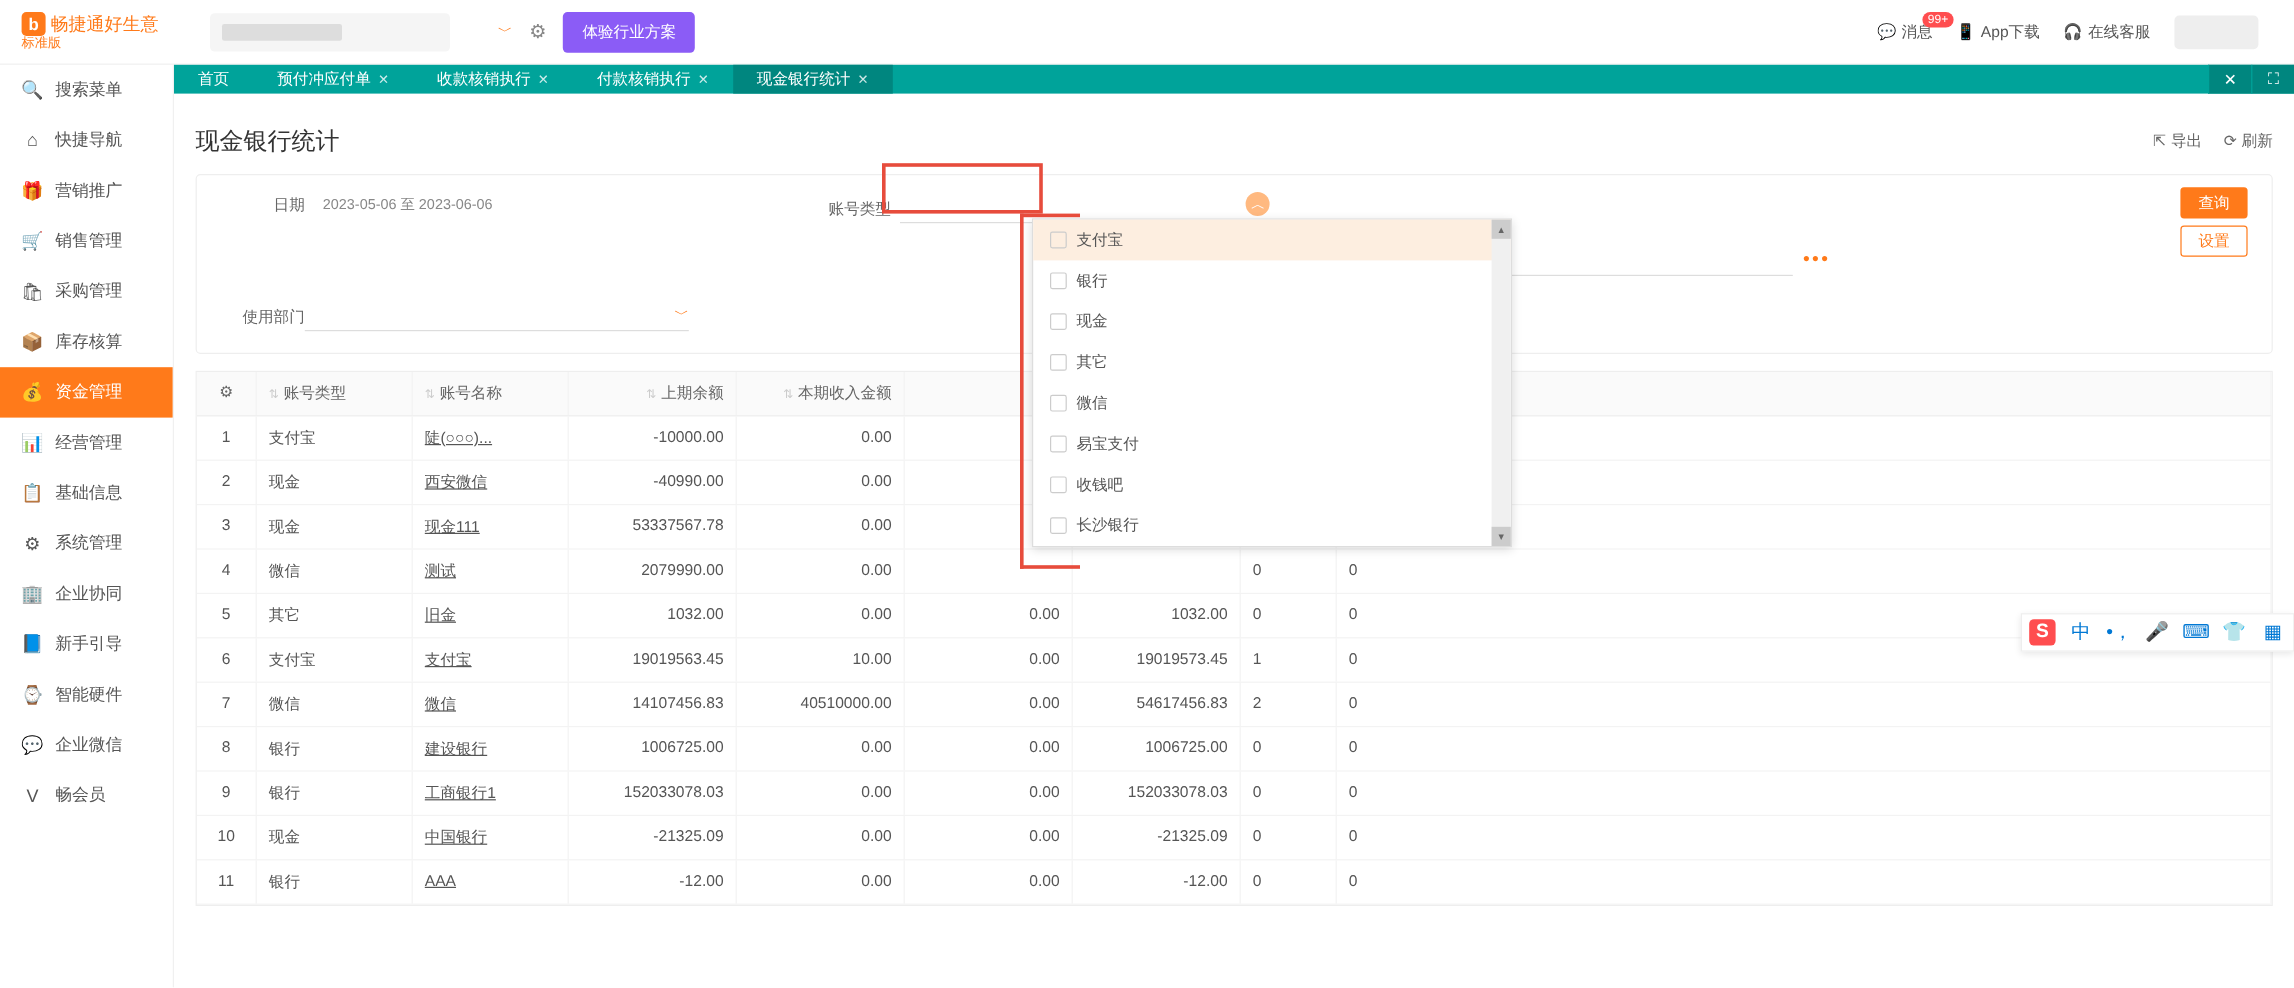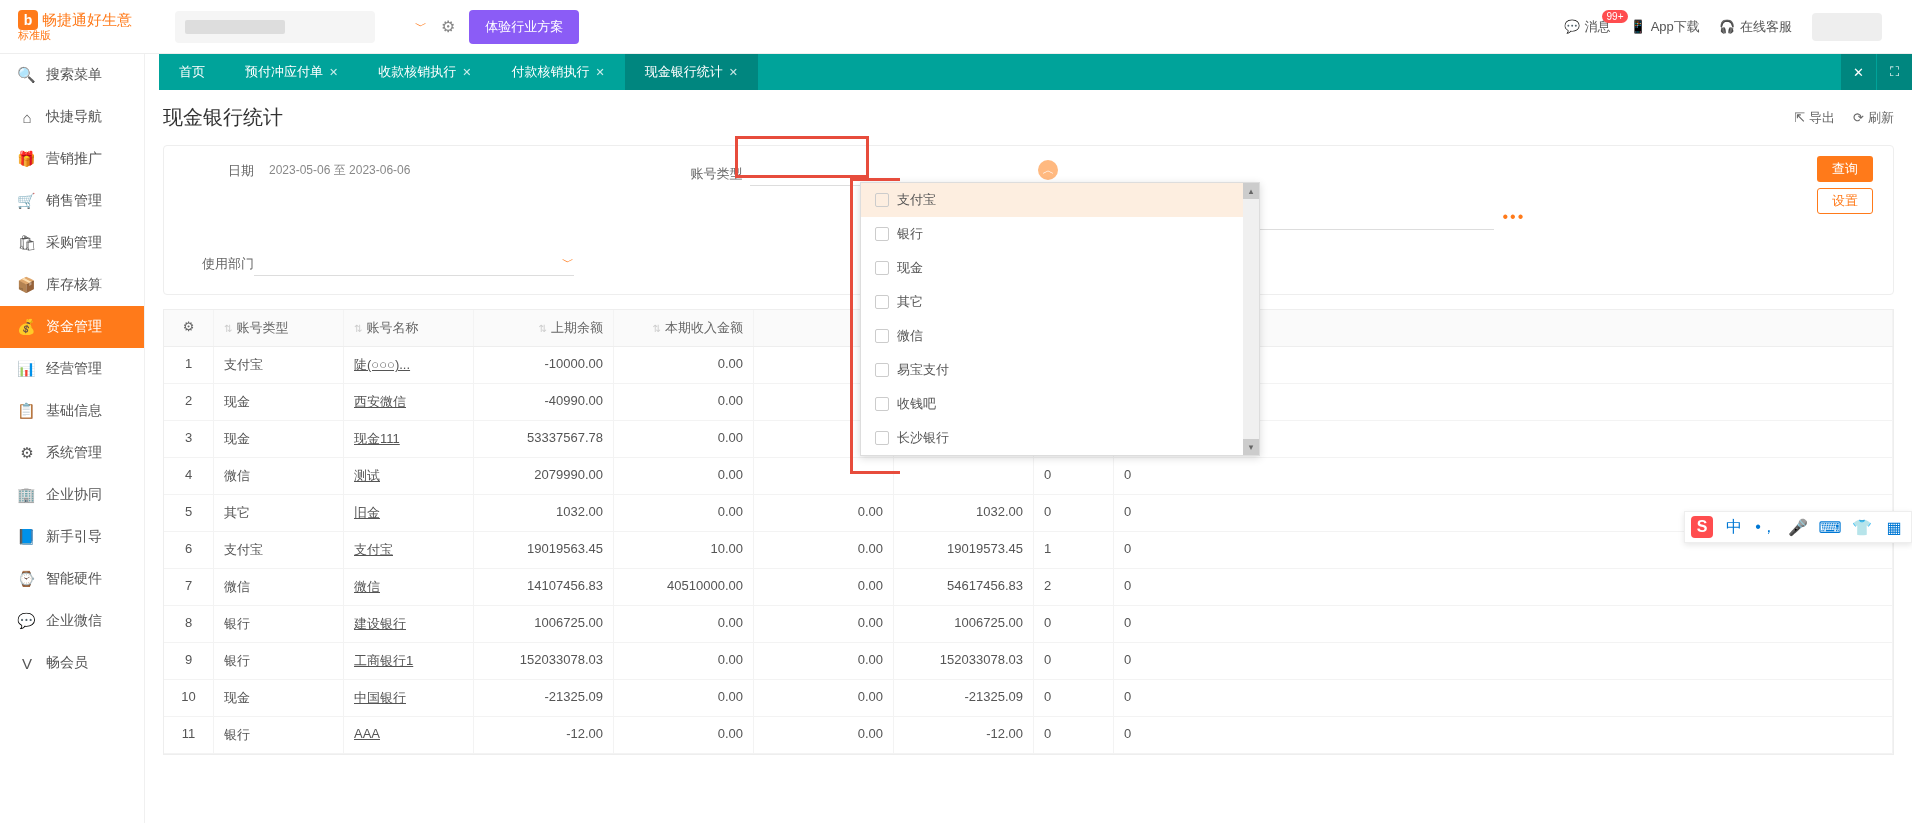--- a/index.html
+++ b/index.html
@@ -21,21 +21,21 @@
 .badge-99 { position: absolute; top: -8px; right: -18px; background: #ff4d4f; color: #fff; font-size: 10px; border-radius: 8px; padding: 1px 5px; }
 .user-avatar { width: 70px; height: 28px; background: #eee; border-radius: 4px; }
 
 
 .sidebar { position: absolute; left: 0; top: 54px; bottom: 0; width: 145px; background: #fff; border-right: 1px solid #f0f0f0; overflow-y: auto; }
 .side-item { display: flex; align-items: center; gap: 10px; padding: 12px 18px; color: #555; font-size: 14px; cursor: pointer; }
 .side-item.active { background: #ff7a1a; color: #fff; }
 .side-icon { width: 18px; height: 18px; display: inline-flex; align-items: center; justify-content: center; font-size: 15px; }
 
 
-.tabs-bar { position: absolute; left: 159px; right: 0; top: 54px; height: 36px; background: #00a39a; display: flex; align-items: stretch; justify-content: space-between; }
+.tabs-bar { position: absolute; left: 145px; right: 0; top: 54px; height: 24px; background: #00a39a; display: flex; align-items: stretch; justify-content: space-between; }
 .tab { display: flex; align-items: center; padding: 0 20px; color: #fff; font-size: 13px; cursor: pointer; gap: 6px; }
 .tab.active { background: #00867f; }
 .tab-close { font-size: 11px; opacity: 0.8; }
 .tabs-right { margin-left: auto; display: flex; }
 .tabs-right .tbtn { width: 36px; display: flex; align-items: center; justify-content: center; color: #fff; background: #00867f; cursor: pointer; border-left: 1px solid #00a39a; }
 
 
 .main { position: absolute; left: 145px; right: 0; top: 90px; bottom: 0; padding: 14px 18px; background: #fff; overflow: auto; }
 .page-title-row { display: flex; align-items: center; }
 .page-title { font-size: 20px; font-weight: 500; color: #333; }

